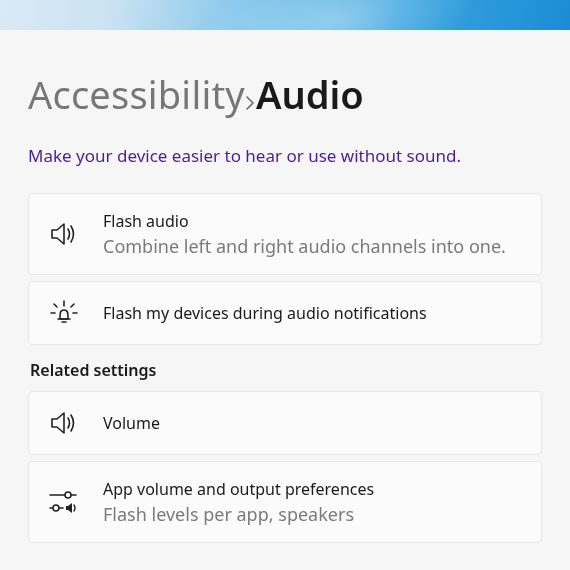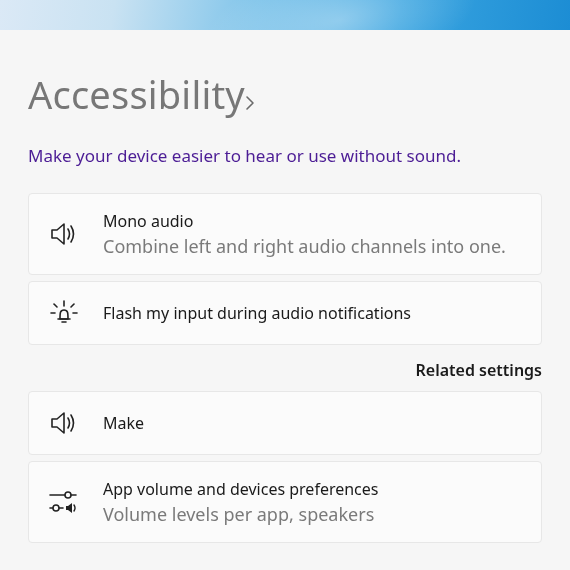--- a/index.html
+++ b/index.html
@@ -82,99 +82,99 @@
   }
   .card .desc {
     font-size: 18px;
     color: #7a7a7a;
   }
   .section-header {
     font-size: 16px;
     font-weight: 600;
     color: #1a1a1a;
     margin: 14px 0 10px 2px;
-    text-align: right;
   }
   svg { display: block; }
 </style>
 </head>
 <body>
 
 <div class="titlebar"></div>
 
 <div class="page">
 
   <div class="breadcrumb">
     <span class="bc-parent">Accessibility</span>
     <span class="bc-sep">
       <svg width="11" height="16" viewBox="0 0 11 16">
           <path d="M2 2 L8 8 L2 14" stroke="#6b6b6b" stroke-width="1.6" fill="none" stroke-linecap="round" stroke-linejoin="round"></path>
         </svg>
     </span>
+    <span class="bc-current">Audio</span>
   </div>
 
   <div class="subtitle">Make your device easier to hear or use without sound.</div>
 
   <div class="card">
     <span class="icon">
       <svg width="30" height="26" viewBox="0 0 30 26">
         <path d="M3 9 H8 L15 3 V23 L8 17 H3 Z" fill="none" stroke="#222" stroke-width="1.6" stroke-linejoin="round"></path>
         <path d="M19 8 Q22 13 19 18" fill="none" stroke="#222" stroke-width="1.6" stroke-linecap="round"></path>
         <path d="M22 5 Q27 13 22 21" fill="none" stroke="#222" stroke-width="1.6" stroke-linecap="round"></path>
       </svg>
     </span>
     <div class="text">
-      <span class="title">Mono audio</span>
+      <span class="title">Flash audio</span>
       <span class="desc">Combine left and right audio channels into one.</span>
     </div>
   </div>
 
   <div class="card">
     <span class="icon">
       <svg width="30" height="28" viewBox="0 0 30 28">
         <path d="M11 20 C11 14 11 11 15 11 C19 11 19 14 19 20 Z" fill="none" stroke="#222" stroke-width="1.6" stroke-linejoin="round"></path>
         <path d="M9 20 H21" stroke="#222" stroke-width="1.6" stroke-linecap="round"></path>
         <path d="M13 23 H17" stroke="#222" stroke-width="1.6" stroke-linecap="round"></path>
         <line x1="15" y1="2" x2="15" y2="7" stroke="#222" stroke-width="1.6" stroke-linecap="round"></line>
         <line x1="5" y1="5" x2="8" y2="8" stroke="#222" stroke-width="1.6" stroke-linecap="round"></line>
         <line x1="25" y1="5" x2="22" y2="8" stroke="#222" stroke-width="1.6" stroke-linecap="round"></line>
         <line x1="2" y1="14" x2="6" y2="14" stroke="#222" stroke-width="1.6" stroke-linecap="round"></line>
         <line x1="28" y1="14" x2="24" y2="14" stroke="#222" stroke-width="1.6" stroke-linecap="round"></line>
       </svg>
     </span>
     <div class="text">
-      <span class="title">Flash my input during audio notifications</span>
+      <span class="title">Flash my devices during audio notifications</span>
     </div>
   </div>
 
   <div class="section-header">Related settings</div>
 
   <div class="card">
     <span class="icon">
       <svg width="30" height="26" viewBox="0 0 30 26">
         <path d="M3 9 H8 L15 3 V23 L8 17 H3 Z" fill="none" stroke="#222" stroke-width="1.6" stroke-linejoin="round"></path>
         <path d="M19 8 Q22 13 19 18" fill="none" stroke="#222" stroke-width="1.6" stroke-linecap="round"></path>
         <path d="M22 5 Q27 13 22 21" fill="none" stroke="#222" stroke-width="1.6" stroke-linecap="round"></path>
       </svg>
     </span>
     <div class="text">
-      <span class="title">Make</span>
+      <span class="title">Volume</span>
     </div>
   </div>
 
   <div class="card">
     <span class="icon">
       <svg width="32" height="28" viewBox="0 0 32 28">
         <line x1="2" y1="7" x2="28" y2="7" stroke="#222" stroke-width="1.6" stroke-linecap="round"></line>
         <circle cx="20" cy="7" r="3" fill="#fbfbfb" stroke="#222" stroke-width="1.6"></circle>
         <line x1="2" y1="20" x2="15" y2="20" stroke="#222" stroke-width="1.6" stroke-linecap="round"></line>
         <circle cx="8" cy="20" r="3" fill="#fbfbfb" stroke="#222" stroke-width="1.6"></circle>
         <path d="M18 18 H20 L24 15 V25 L20 22 H18 Z" fill="#222"></path>
         <path d="M26 17 Q28 20 26 23" fill="none" stroke="#222" stroke-width="1.4" stroke-linecap="round"></path>
       </svg>
     </span>
     <div class="text">
-      <span class="title">App volume and devices preferences</span>
-      <span class="desc">Volume levels per app, speakers</span>
+      <span class="title">App volume and output preferences</span>
+      <span class="desc">Flash levels per app, speakers</span>
     </div>
   </div>
 
 </div>
 
 </body></html>

